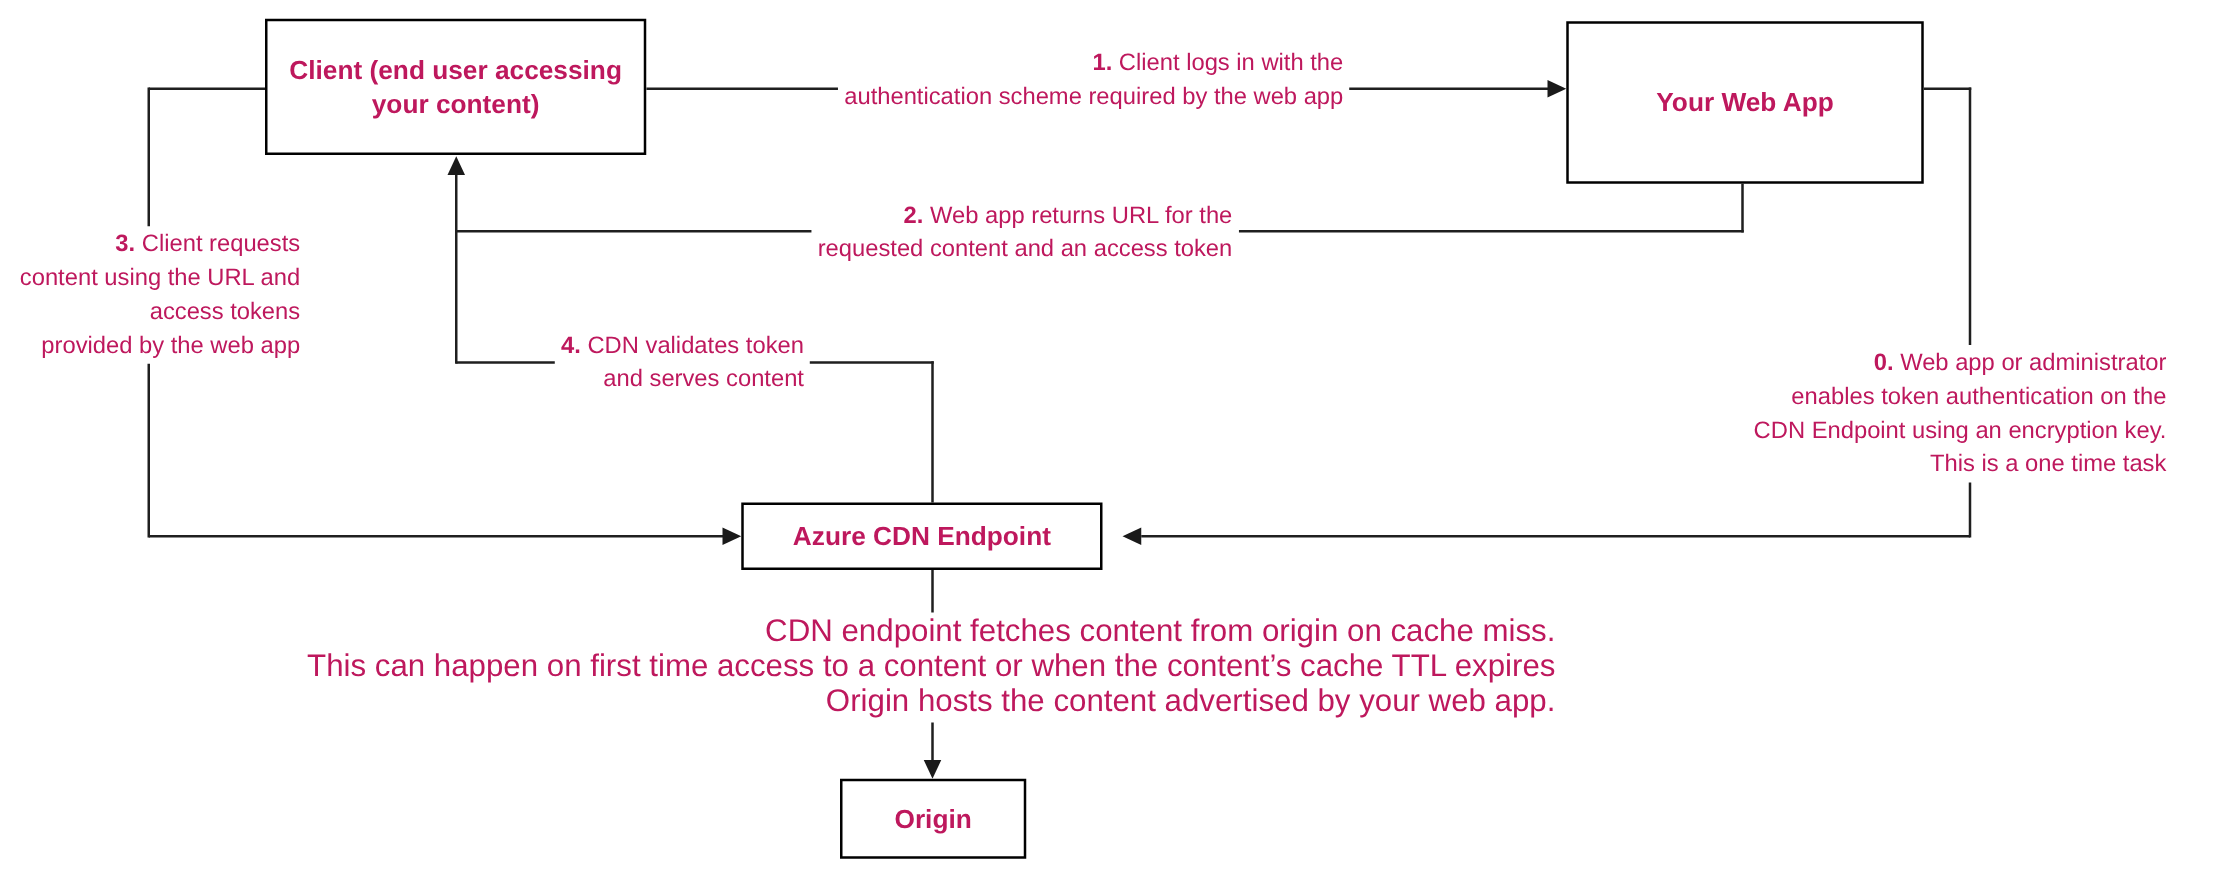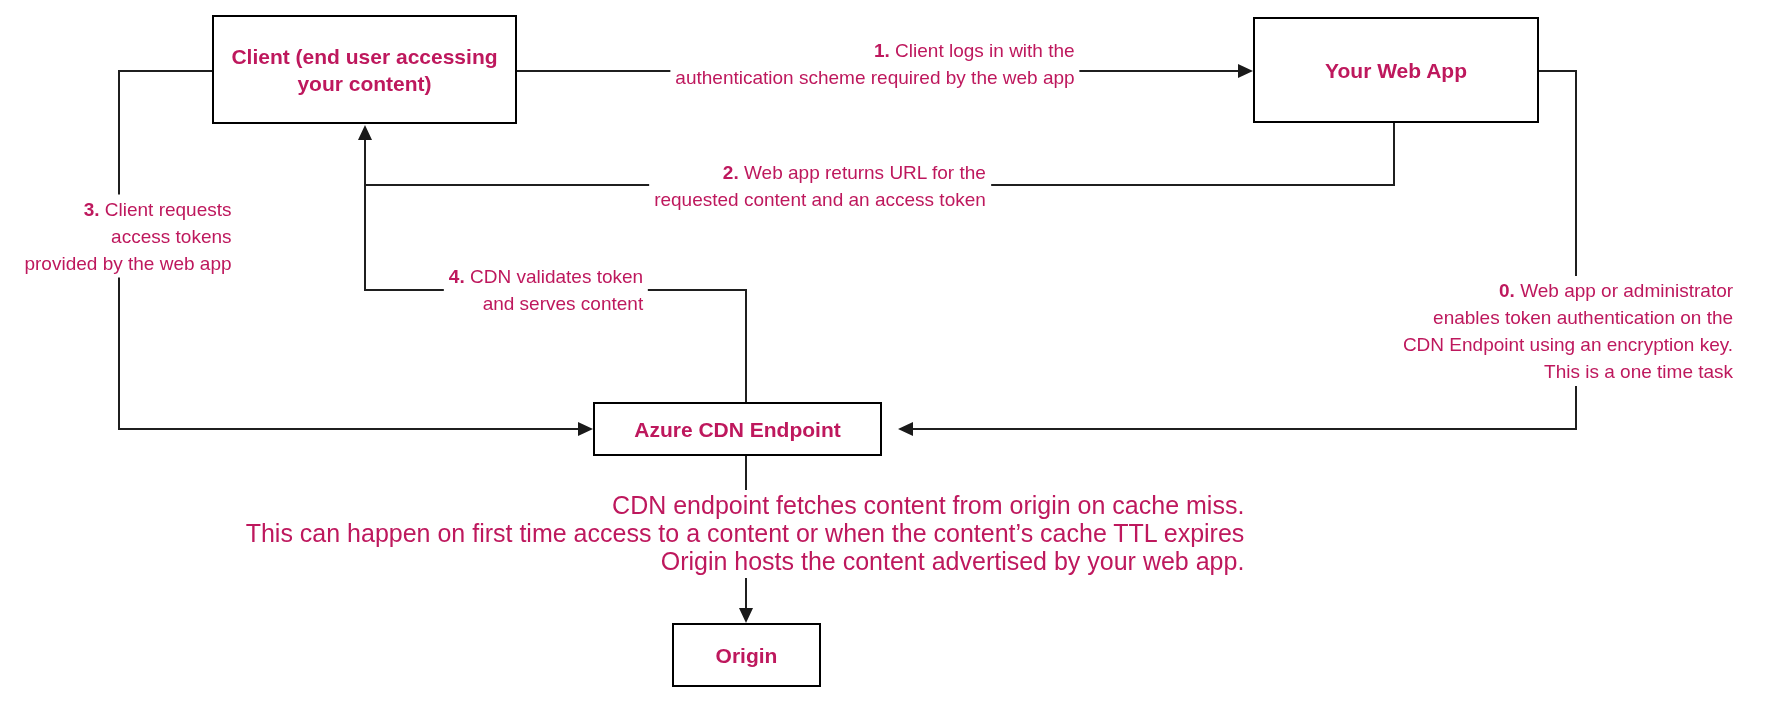--- a/index.html
+++ b/index.html
@@ -76,21 +76,21 @@
   <div class="arr left" style="left:898px;top:422px;"></div>
 
   <div class="line v" style="left:745px;top:456px;height:41px;"></div>
   <div class="line v" style="left:745px;top:578px;height:31px;"></div>
   <div class="arr down" style="left:739px;top:608px;"></div>
 
   <div class="node" style="left:212px;top:15px;width:305px;height:109px;">
     <span>Client (end user accessing your content)</span>
   </div>
 
-  <div class="node" style="left:1253px;top:17px;width:286px;height:106px;">
+  <div class="node" style="left:1253px;top:17px;width:286px;height:130px;">
     <span>Your Web App</span>
   </div>
 
   <div class="node" style="left:593px;top:402px;width:289px;height:54px;text-align:right;">
     <span>Azure CDN Endpoint</span>
   </div>
 
   <div class="node" style="left:672px;top:623px;width:149px;height:64px;">
     <span>Origin</span>
   </div>
@@ -100,20 +100,21 @@
     <div class="tl">authentication scheme required by the web app</div>
   </div>
 
   <div class="note" style="left:820px;top:186px;">
     <div class="tl"><b>2.</b> <span>Web app returns URL for the</span></div>
     <div class="tl">requested content and an access token</div>
   </div>
 
   <div class="note" style="left:128px;top:236px;">
     <div class="tl"><b>3.</b> <span>Client requests</span></div>
+    <div class="tl">content using the URL and</div>
     <div class="tl">access tokens</div>
     <div class="tl">provided by the web app</div>
   </div>
 
   <div class="note" style="left:546px;top:290px;">
     <div class="tl"><b>4.</b> <span>CDN validates token</span></div>
     <div class="tl">and serves content</div>
   </div>
 
   <div class="note" style="left:1568px;top:331px;">

